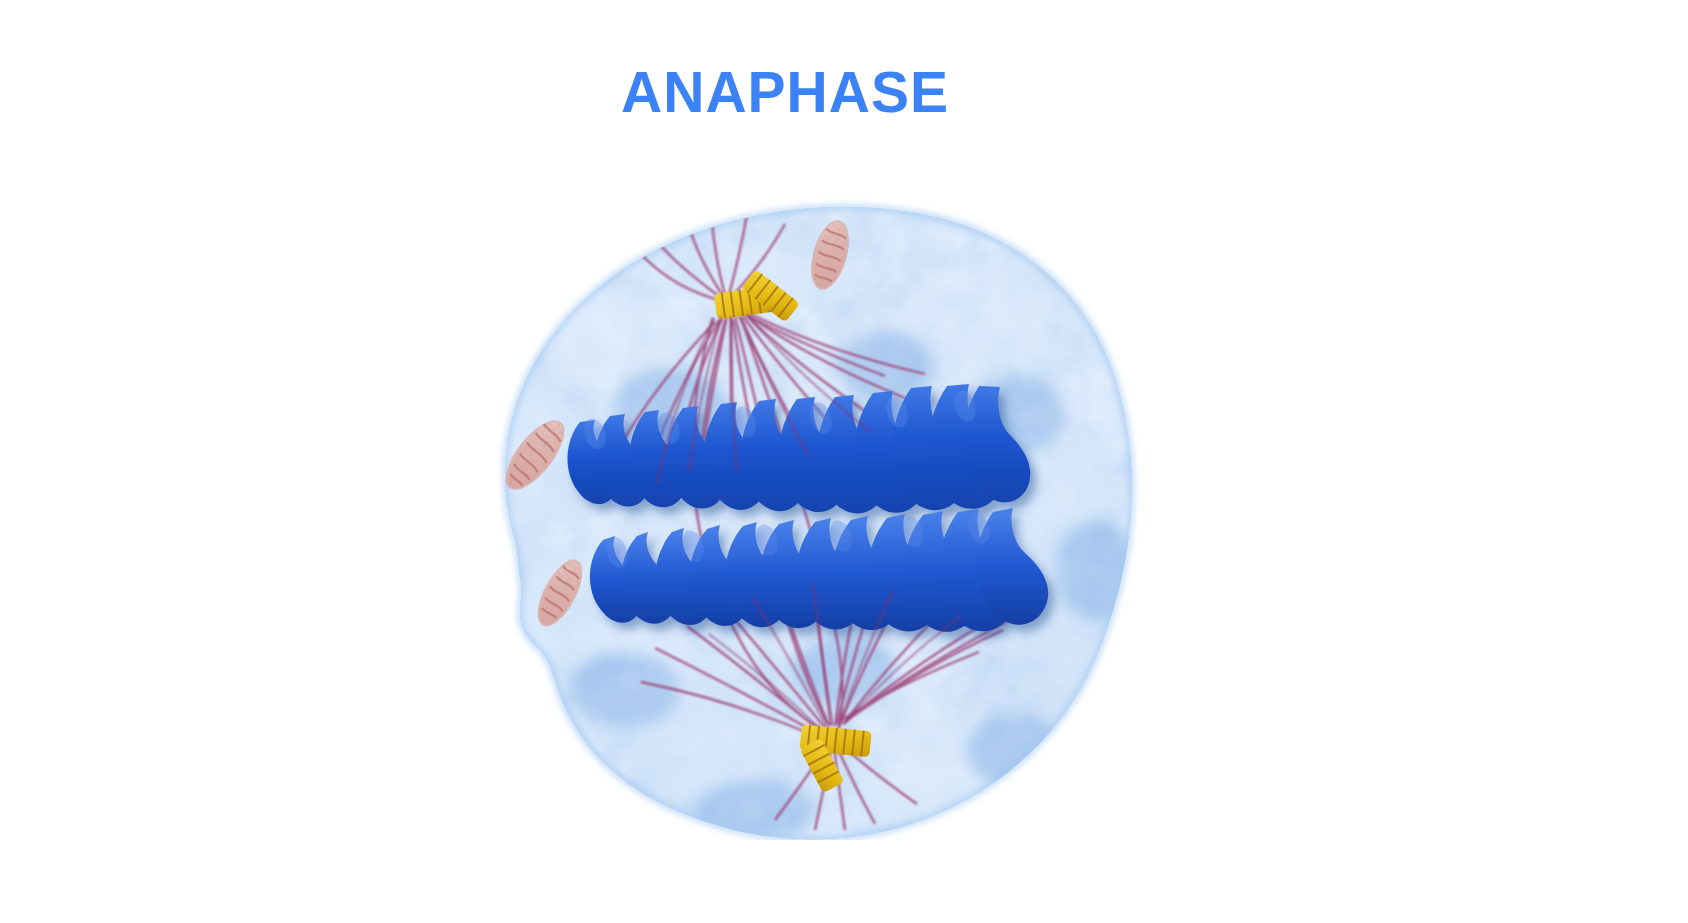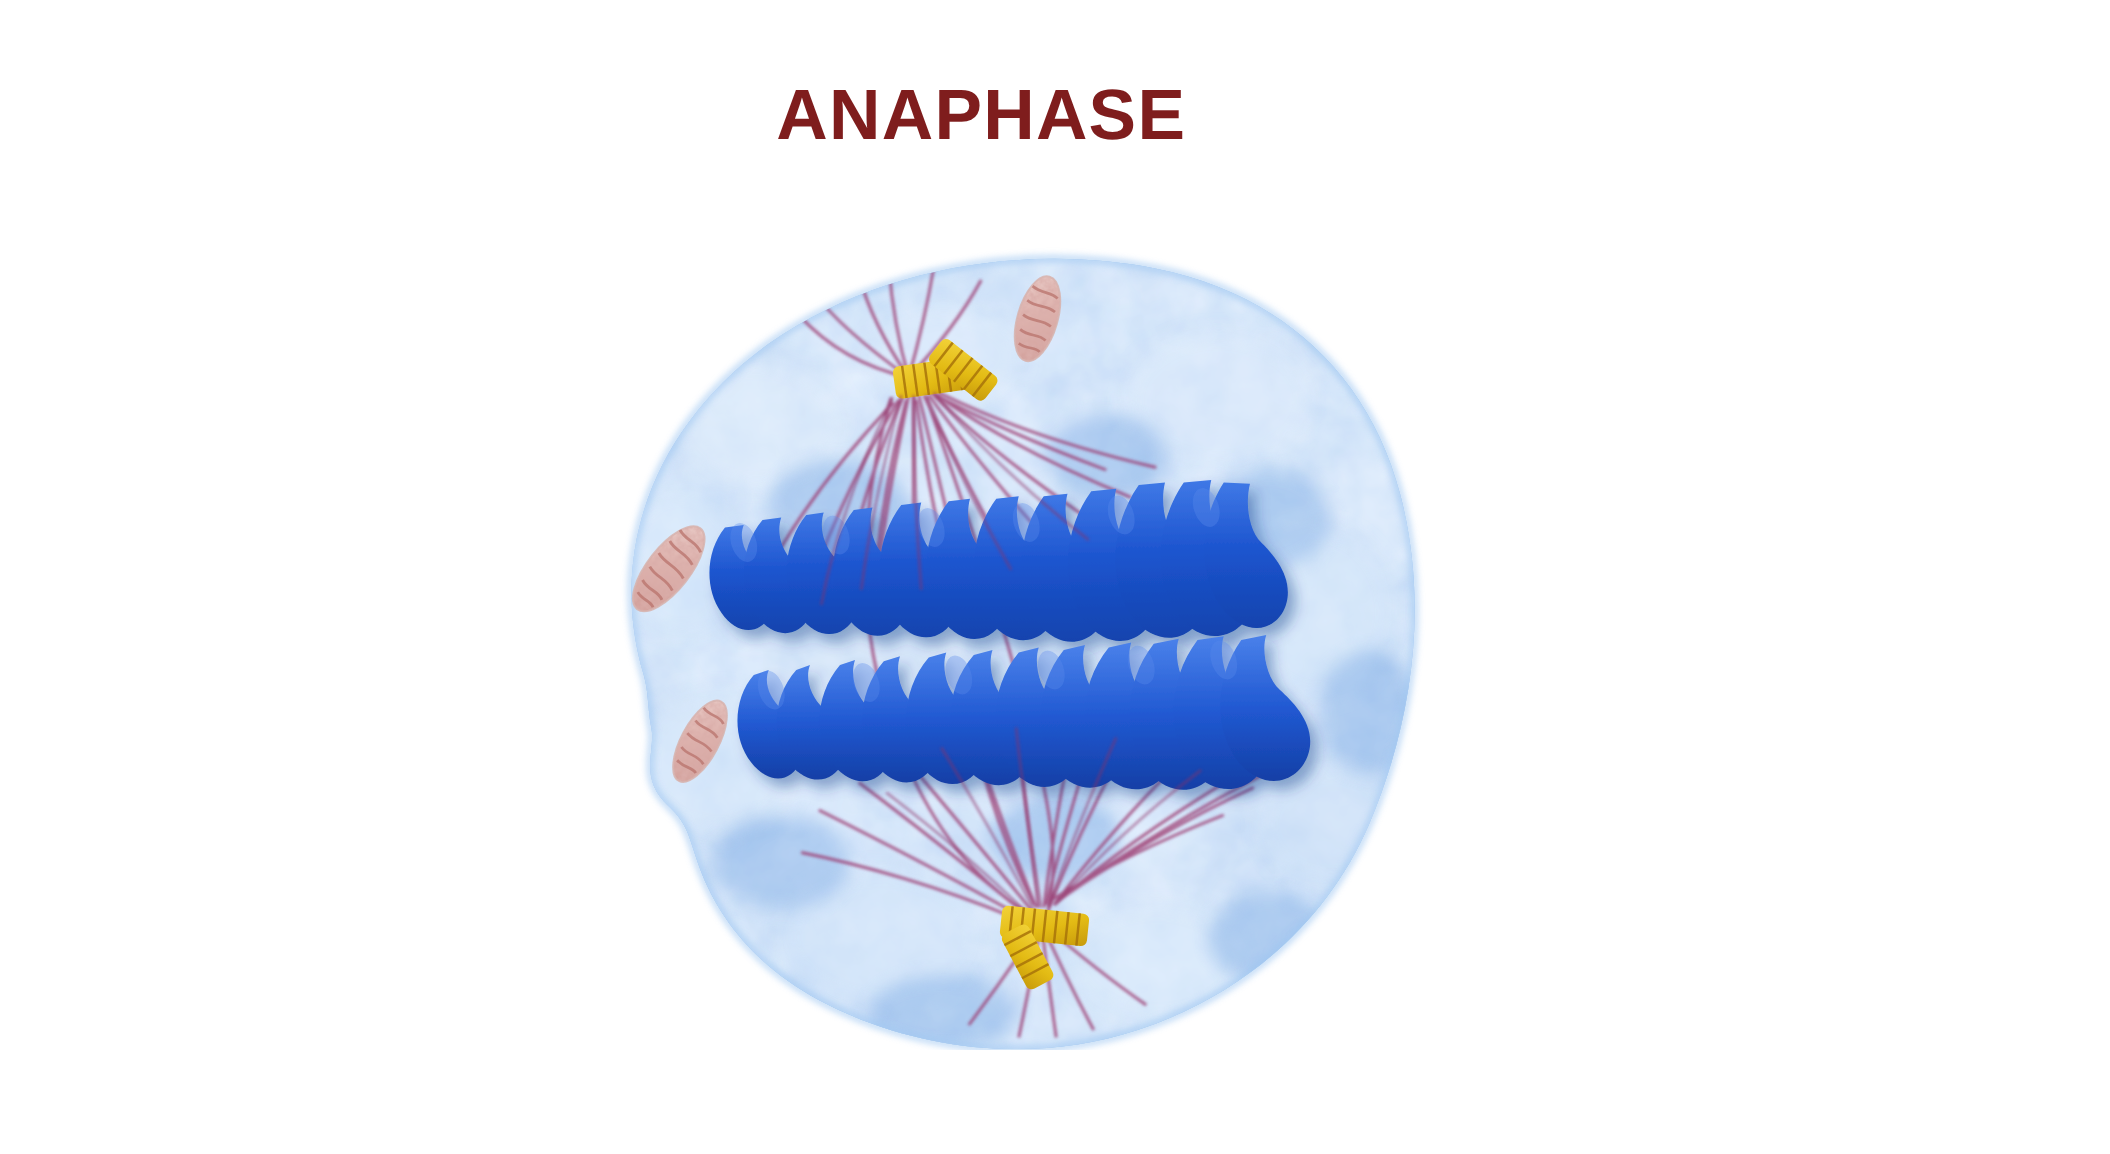--- a/index.html
+++ b/index.html
@@ -14,21 +14,21 @@
   #stage{position:absolute;left:0;top:0;width:1688px;height:923px;background:#fff;}
 
   
   #title{
     position:absolute;
     left:0;top:64px;width:1570px;
     text-align:center;
     font-size:57px;
     font-weight:bold;
     letter-spacing:1px;
-    color:#7f1d1d;
+    color:#3b82f6;
     font-family:"Liberation Sans", sans-serif;
     line-height:1.0;
     user-select:none;
   }
 
   
   #cell-wrap{
     position:absolute;
     left:455px;top:190px;
     width:690px;height:650px;

